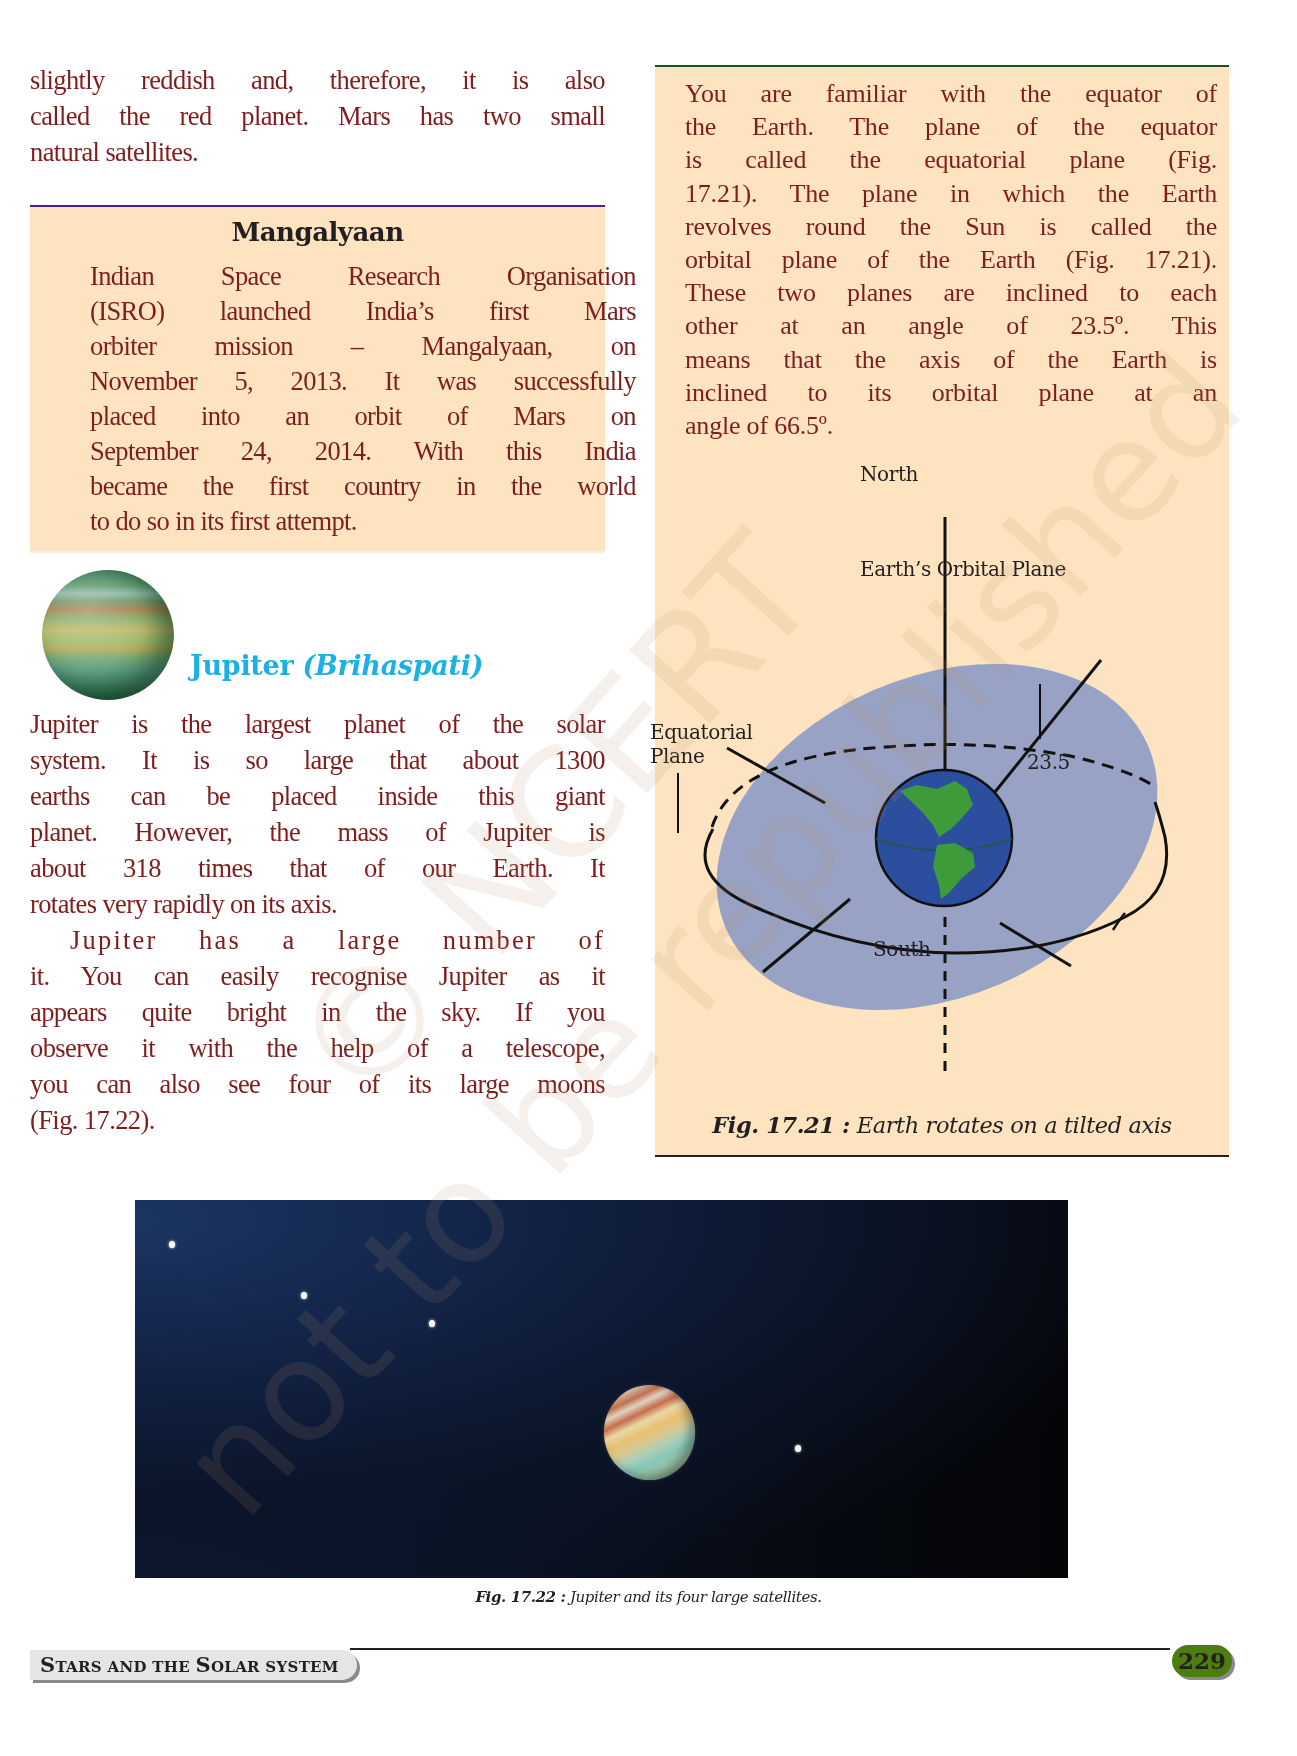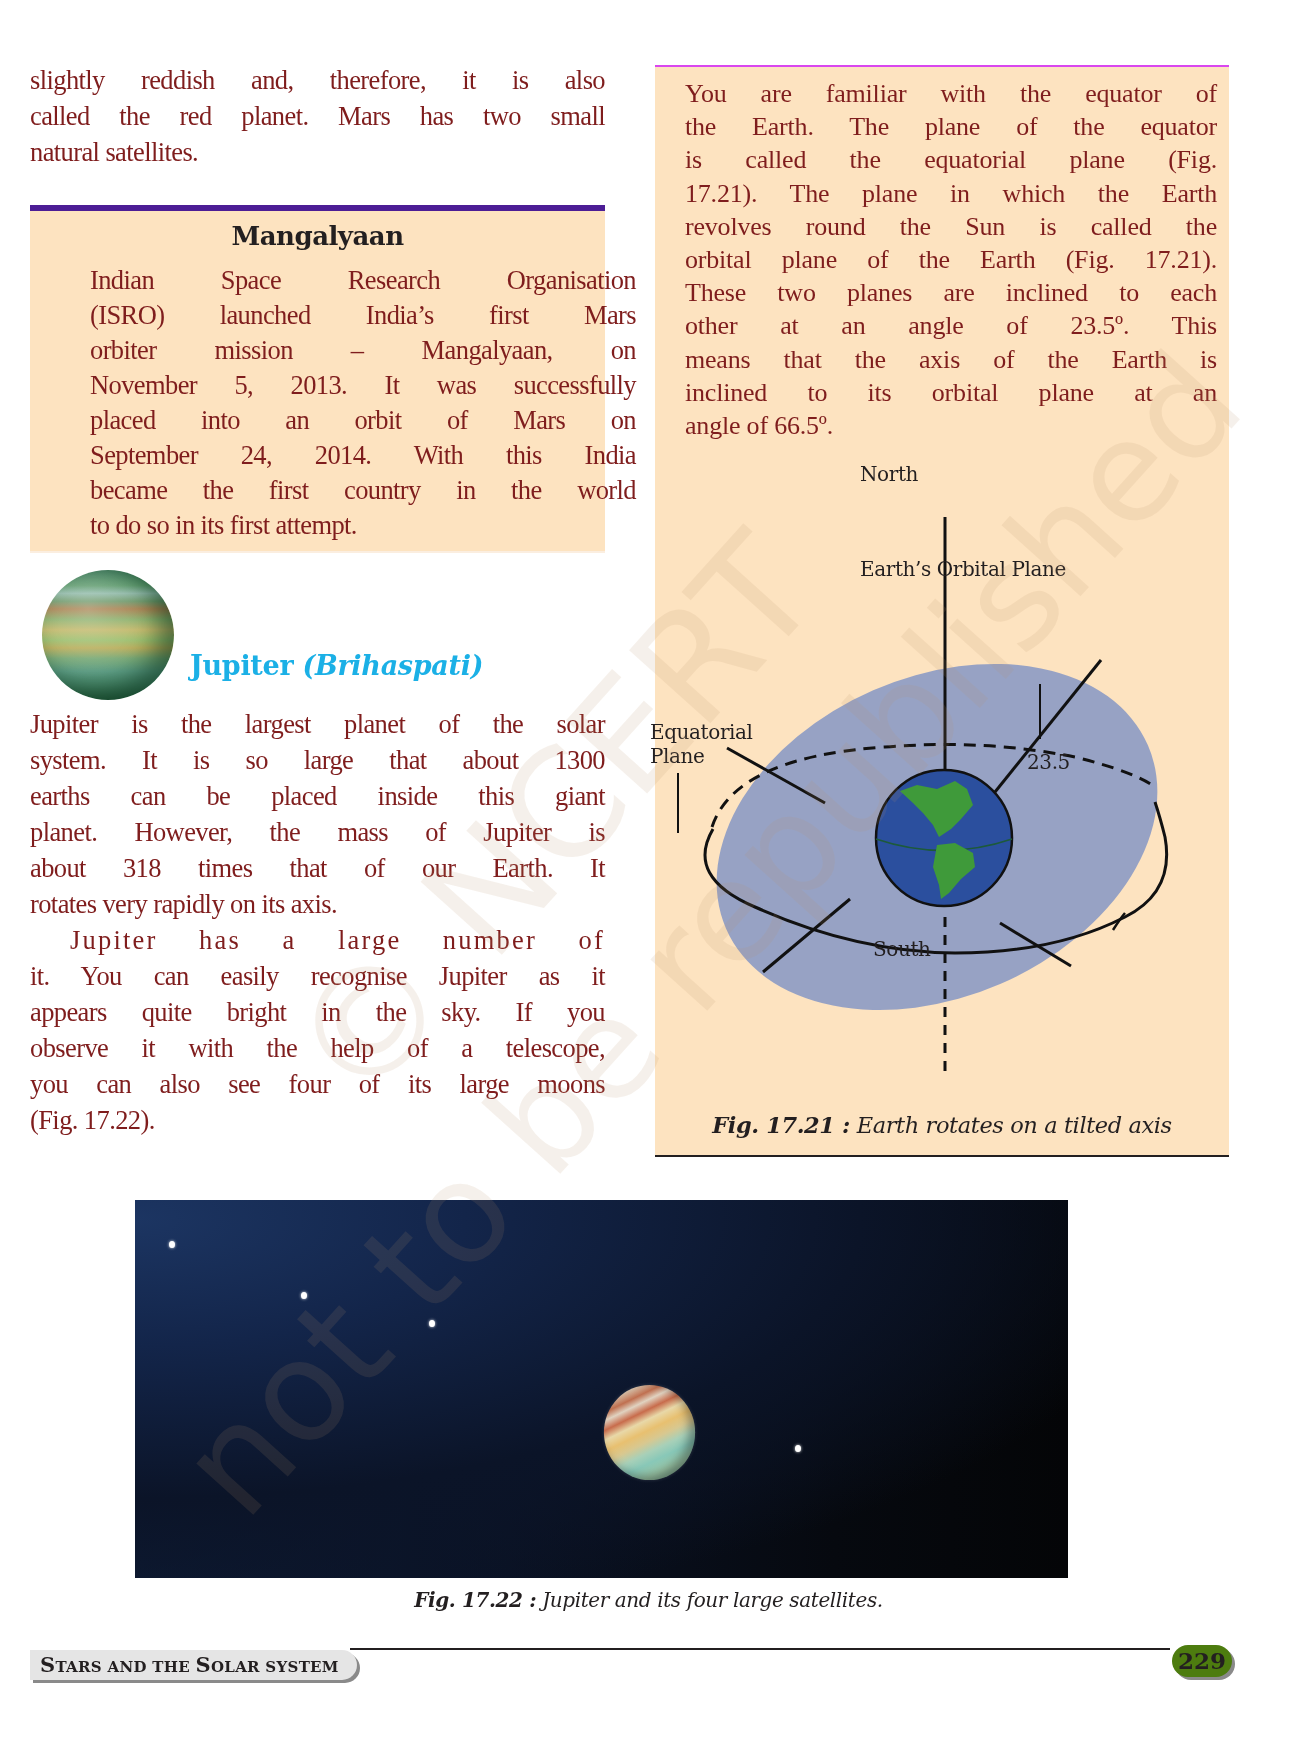--- a/index.html
+++ b/index.html
@@ -5,38 +5,38 @@
   * { box-sizing: border-box; margin: 0; padding: 0; }
   html, body { width: 1297px; height: 1756px; background: #ffffff; }
   body { position: relative; overflow: hidden; font-family: "DejaVu Serif", "Liberation Serif", serif; color: #231f20; }
 
   .para { position: absolute; font-family: Liberation Serif, serif; font-size: 26.5px; line-height: 36px; text-align: justify; text-align-last: left; color: #7f1d1d; letter-spacing: -0.6px; }
   .para span.line { display: block; text-align: justify; text-align-last: justify; white-space: nowrap; }
   .para span.line.last { text-align-last: left; }
 
   #intro { left: 30px; top: 62px; width: 575px; }
 
-  #mangal-box { position: absolute; left: 30px; top: 205px; width: 575px; height: 348px; background: #fde3c0; border-top: 6px solid #4c1d95; }
+  #mangal-box { position: absolute; left: 30px; top: 205px; width: 575px; height: 348px; background: #fde3c0; border-top: 2px solid #4c1d95; }
   #mangal-title { position: absolute; left: 0; width: 100%; top: 10px; text-align: center; font-family: "DejaVu Serif", serif; font-weight: bold; font-size: 26px; letter-spacing: -0.5px; color: #231f20; }
   #mangal-text { left: 30px; top: 52px; width: 546px; font-size: 26.5px; line-height: 35px; margin-left: 30px; }
   #mangal-box-bottom { position: absolute; left: 30px; top: 551px; width: 575px; height: 2px; background: #fbeee0; }
 
   #jupiter-thumb { position: absolute; left: 42px; top: 570px; width: 132px; height: 130px; border-radius: 50%;
     background:
       radial-gradient(ellipse at 35% 30%, rgba(255,255,255,0.25), rgba(0,0,0,0) 55%),
       linear-gradient(180deg, #3a7a58 0%, #5e9c6e 12%, #8fb9a8 18%, #6f9a6c 24%, #a98150 30%, #8cb06c 38%, #c2b86a 46%, #9cbf6e 54%, #b9ae5c 60%, #7bab78 68%, #5e9f86 78%, #4b8a6c 88%, #2f6a48 100%);
     box-shadow: inset -14px -10px 24px rgba(0,40,20,0.55);
   }
   #jupiter-heading { position: absolute; left: 190px; top: 650px; font-family: "DejaVu Serif", serif; font-weight: bold; font-size: 27px; color: #1bb0e6; letter-spacing: -0.3px; }
   #jupiter-heading em { font-style: italic; }
 
   #jupiter-text { left: 30px; top: 706px; width: 575px; }
   #jupiter-text .indent { text-indent: 40px; letter-spacing: 2.2px; }
 
-  #right-box { position: absolute; left: 655px; top: 65px; width: 574px; height: 1092px; background: #fde3c0; border-top: 2px solid #d946ef; border-bottom: 2px solid #231f20; }
+  #right-box { position: absolute; left: 655px; top: 65px; width: 574px; height: 1092px; background: #fde3c0; border-top: 2px solid #14532d; border-bottom: 2px solid #231f20; }
   #right-text { left: 30px; top: 10px; width: 532px; font-size: 26px; line-height: 33.2px; letter-spacing: -0.2px; }
 
   #diagram { position: absolute; left: 0; top: 0; width: 574px; height: 1092px; }
   .diag-label { position: absolute; font-family: "DejaVu Serif", serif; font-size: 20px; color: #231f20; letter-spacing: -0.4px; line-height: 24px; }
   #fig21-caption { position: absolute; left: 0; width: 100%; top: 1045px; text-align: center; font-family: "DejaVu Serif", serif; font-size: 22.5px; color: #231f20; letter-spacing: -0.4px; }
   #fig21-caption b { font-style: italic; font-weight: bold; }
   #fig21-caption i { font-style: italic; }
 
   #photo { position: absolute; left: 135px; top: 1200px; width: 933px; height: 378px;
     background:
@@ -45,21 +45,21 @@
     overflow: hidden;
   }
   .moon { position: absolute; width: 6px; height: 7px; border-radius: 50%; background: #ffffff; box-shadow: 0 0 3px rgba(255,255,255,0.9); }
   #big-jupiter { position: absolute; left: 467px; top: 185px; width: 52px; height: 95px; border-radius: 50%;
     width: 95px; height: 95px;
     background:
       linear-gradient(155deg, #b8a58c 0%, #d9c7b0 12%, #c07050 20%, #e0d2c0 26%, #c86c4c 33%, #e8d8a8 40%, #e8c070 48%, #d8c890 56%, #a8d0b8 64%, #88c8b8 72%, #9cc8a8 82%, #7aa890 100%);
     box-shadow: inset -6px -4px 10px rgba(0,0,0,0.35), 0 0 4px rgba(255,255,255,0.15);
     transform: scaleX(0.96);
   }
-  #fig22-caption { position: absolute; left: 0; width: 1297px; top: 1588px; text-align: center; font-family: "DejaVu Serif", serif; font-size: 20px; color: #231f20; letter-spacing: -0.4px; }
+  #fig22-caption { position: absolute; left: 0; width: 1297px; top: 1588px; text-align: center; font-family: "DejaVu Serif", serif; font-size: 15px; color: #231f20; letter-spacing: -0.4px; }
   #fig22-caption b { font-style: italic; font-weight: bold; }
   #fig22-caption i { font-style: italic; }
 
   #footer-rule { position: absolute; left: 350px; top: 1648px; width: 820px; height: 2px; background: #231f20; }
   #footer-chapter { position: absolute; left: 30px; top: 1650px; height: 30px; padding: 0 18px 0 10px; background: #e5e5e5; border-radius: 0 16px 16px 0 / 0 16px 16px 0; box-shadow: 3px 3px 0 #8a8a8a; font-family: "DejaVu Serif", serif; font-weight: bold; font-size: 15px; line-height: 30px; color: #231f20; letter-spacing: 0.3px; }
   #footer-chapter .big { font-size: 21px; }
   #footer-page { position: absolute; left: 1172px; top: 1645px; width: 60px; height: 32px; background: #4d7c0f; border-radius: 16px; box-shadow: 3px 3px 0 #8a8a8a; font-family: "DejaVu Serif", serif; font-weight: bold; font-size: 23px; line-height: 32px; text-align: center; color: #231f20; }
 
   #watermark { position: absolute; left: 0; top: 0; width: 1297px; height: 1756px; pointer-events: none; }
 </style>

